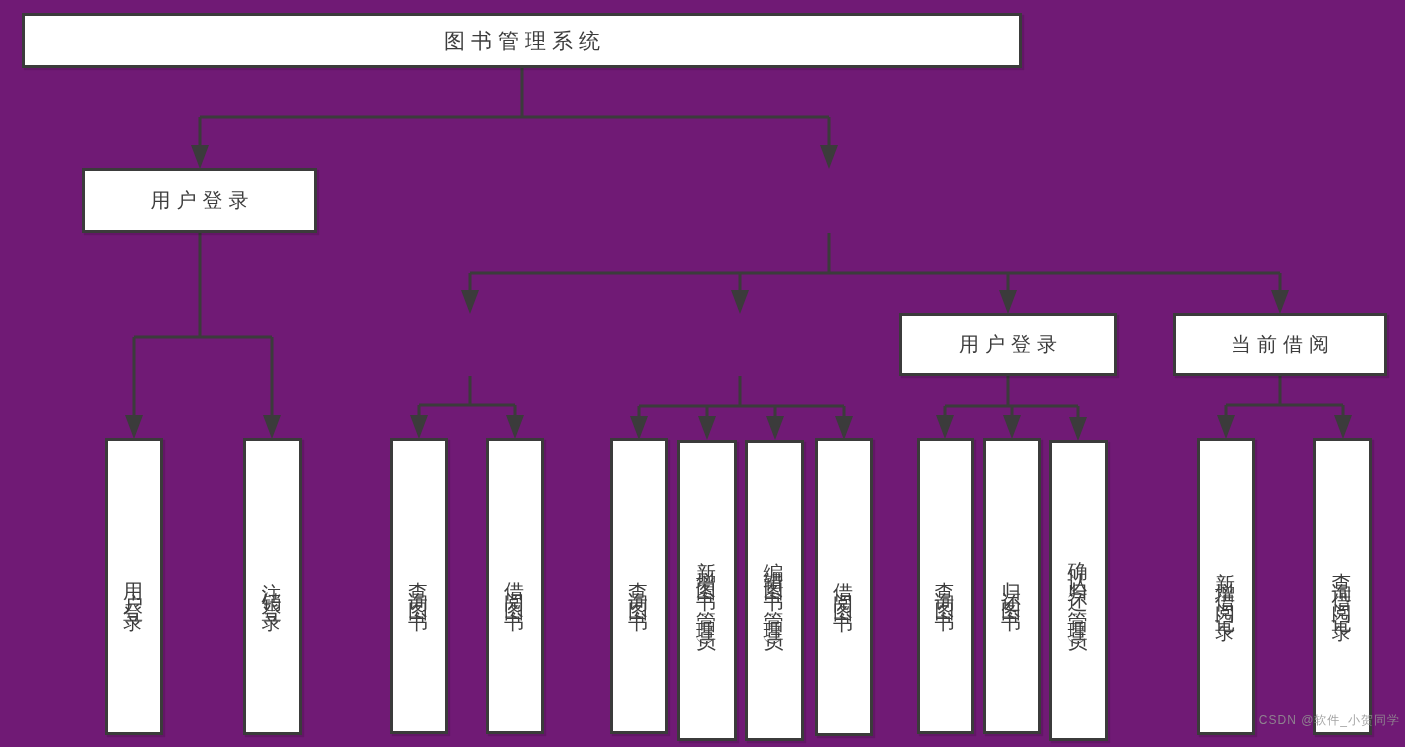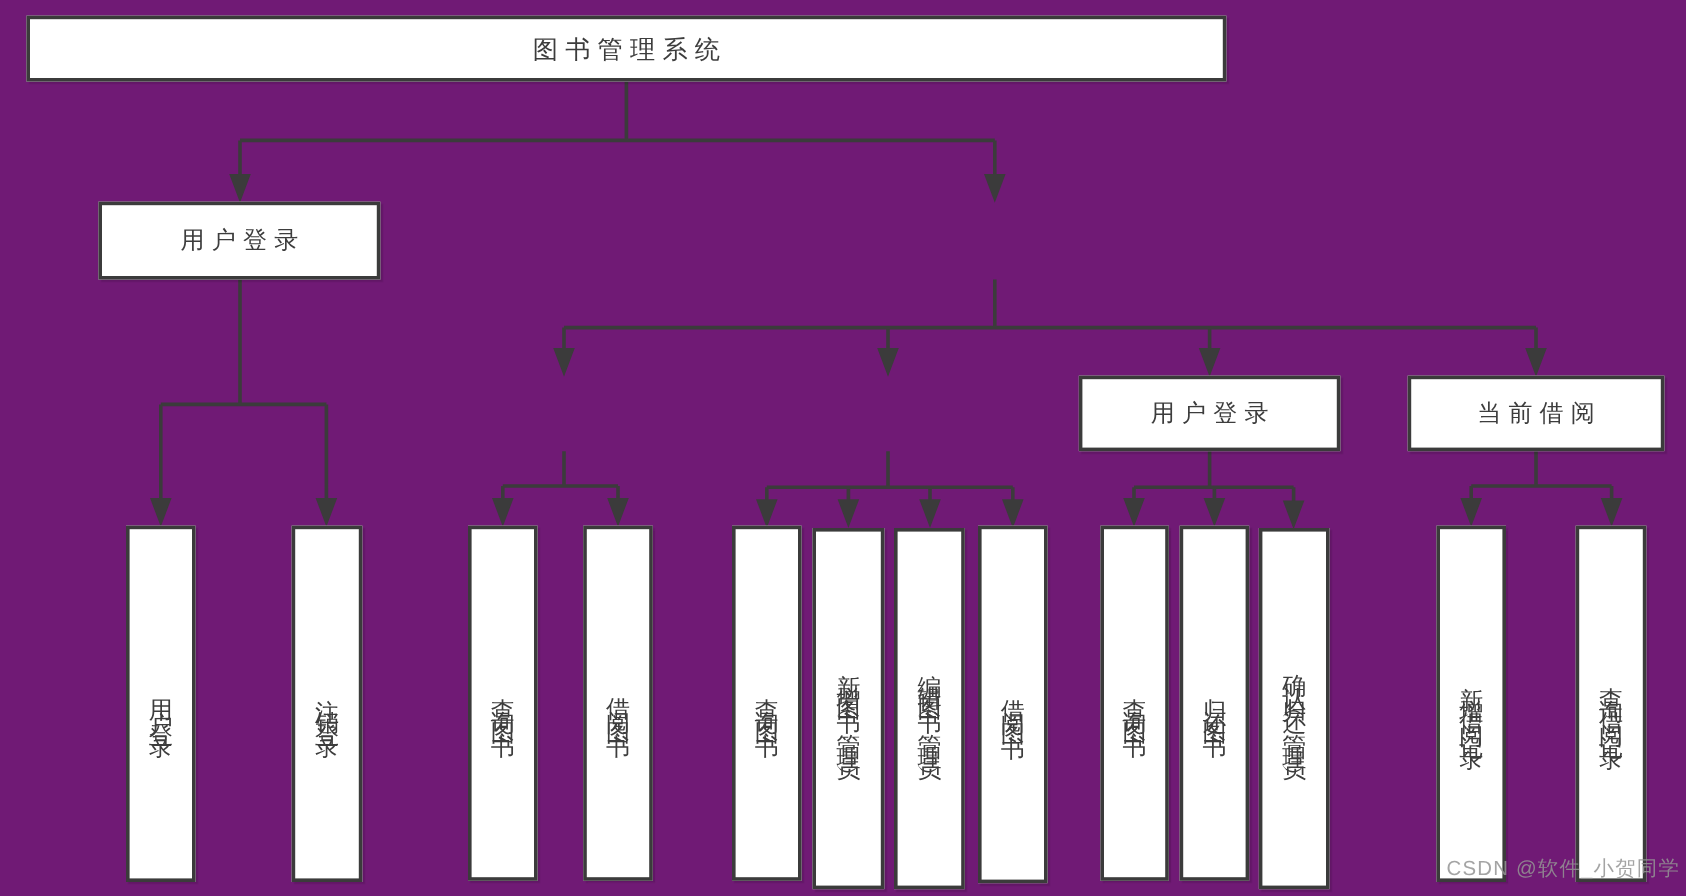--- a/index.html
+++ b/index.html
@@ -32,21 +32,21 @@
     writing-mode:vertical-rl;
     text-orientation:mixed;
     font-size:20px;
     letter-spacing:10px;
     white-space:nowrap;
   }
   .watermark{
     position:absolute;
     right:5px;top:712px;
     z-index:3;
-    font-size:17px;
+    font-size:12px;
     letter-spacing:1px;
     color:rgba(148,148,148,0.85);
     white-space:nowrap;
   }
 </style>
 </head>
 <body>
 
 <div id="canvas">
 

